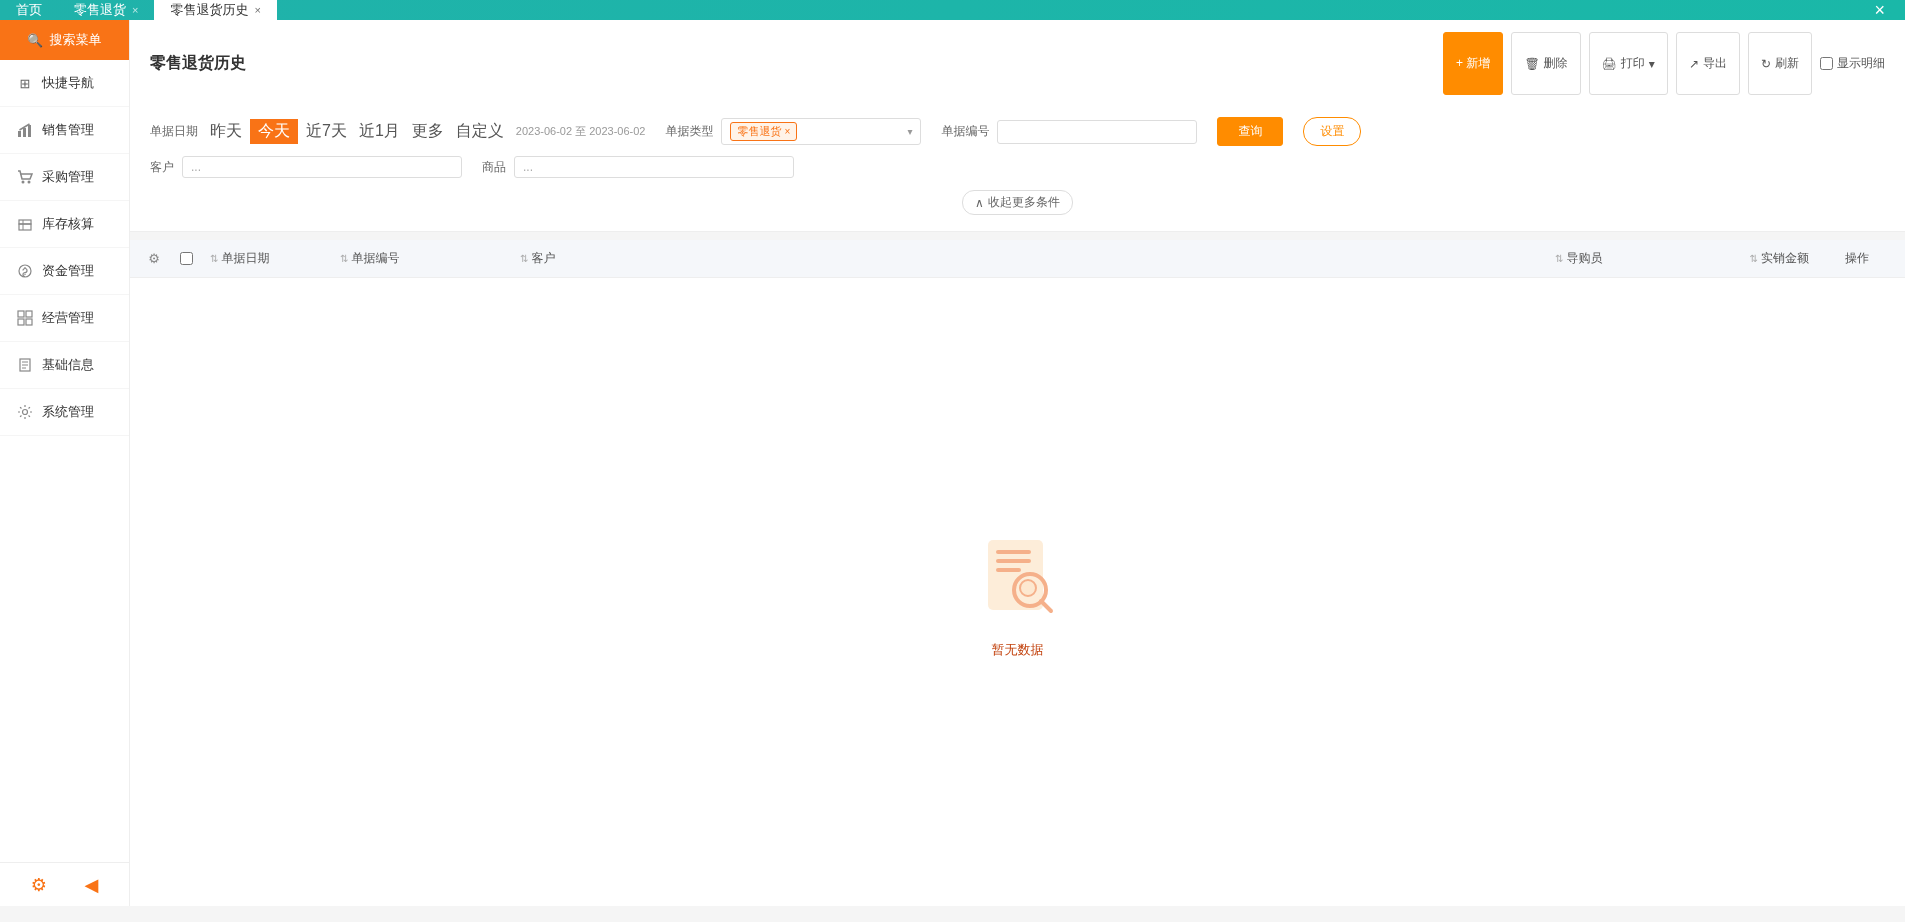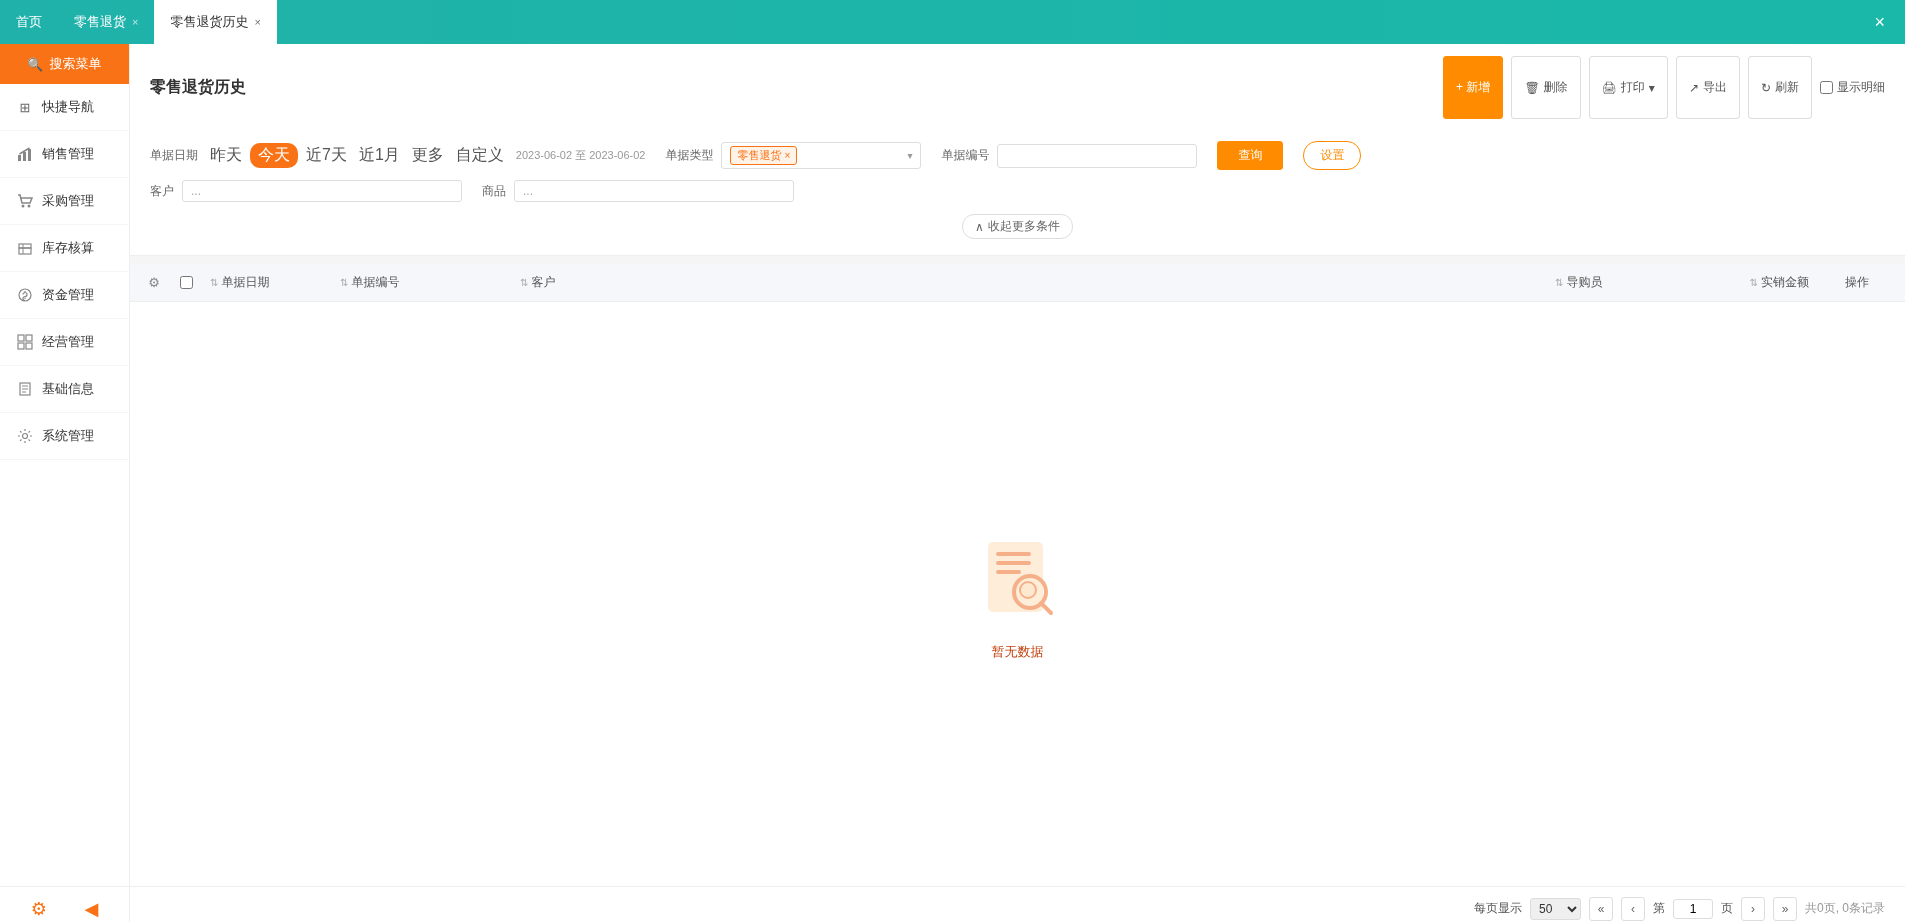--- a/index.html
+++ b/index.html
@@ -1,20 +1,20 @@
 <!DOCTYPE html>
 <html><head>
   <meta charset="utf-8">
   <style>
     * { box-sizing: border-box; margin: 0; padding: 0; }
     body { font-family: "Microsoft YaHei", Arial, sans-serif; font-size: 13px; background: #f5f5f5; overflow: hidden; }
 
     
     .top-bar {
-      height: 44px;
+      height: 20px;
       background: linear-gradient(90deg, #20b2aa, #1ab8a8);
       display: flex;
       align-items: center;
       padding: 0 0 0 0;
       position: relative;
     }
     .top-bar-tabs {
       display: flex;
       align-items: stretch;
       height: 100%;
@@ -204,21 +204,21 @@
     .date-opt {
       font-size: 16px;
       color: #555;
       cursor: pointer;
       padding: 2px 4px;
       border-radius: 2px;
     }
     .date-opt.active {
       background: #f97316;
       color: white;
-      border-radius: 10px;
+      border-radius: 0;
       padding: 2px 8px;
     }
     .date-range {
       font-size: 11px;
       color: #999;
       white-space: nowrap;
     }
     .filter-input {
       border: 1px solid #ddd;
       border-radius: 3px;
@@ -634,31 +634,15 @@
           <rect x="28" y="34" width="35" height="4" rx="2" fill="#f5b08a"></rect>
           <rect x="28" y="43" width="25" height="4" rx="2" fill="#f5b08a"></rect>
           <circle cx="62" cy="65" r="16" fill="none" stroke="#f5b08a" stroke-width="4"></circle>
           <line x1="73" y1="76" x2="83" y2="86" stroke="#f5b08a" stroke-width="4" stroke-linecap="round"></line>
           <circle cx="60" cy="63" r="8" fill="#fde8d0" stroke="#f5b08a" stroke-width="2"></circle>
         </svg>
         <span class="empty-text">暂无数据</span>
       </div>
     </div>
 
-    <div class="pagination-bar">
-      <span>每页显示</span>
-      <select class="page-size-select">
-        <option value="20">20</option>
-        <option value="50" selected="">50</option>
-        <option value="100">100</option>
-      </select>
-      <button class="page-btn">«</button>
-      <button class="page-btn">‹</button>
-      <span>第</span>
-      <input type="text" class="page-input" value="1" style="">
-      <span>页</span>
-      <button class="page-btn">›</button>
-      <button class="page-btn">»</button>
-      <span class="page-total">共0页, 0条记录</span>
-    </div>
 
   </div>
 </div>
 
 </body></html>

